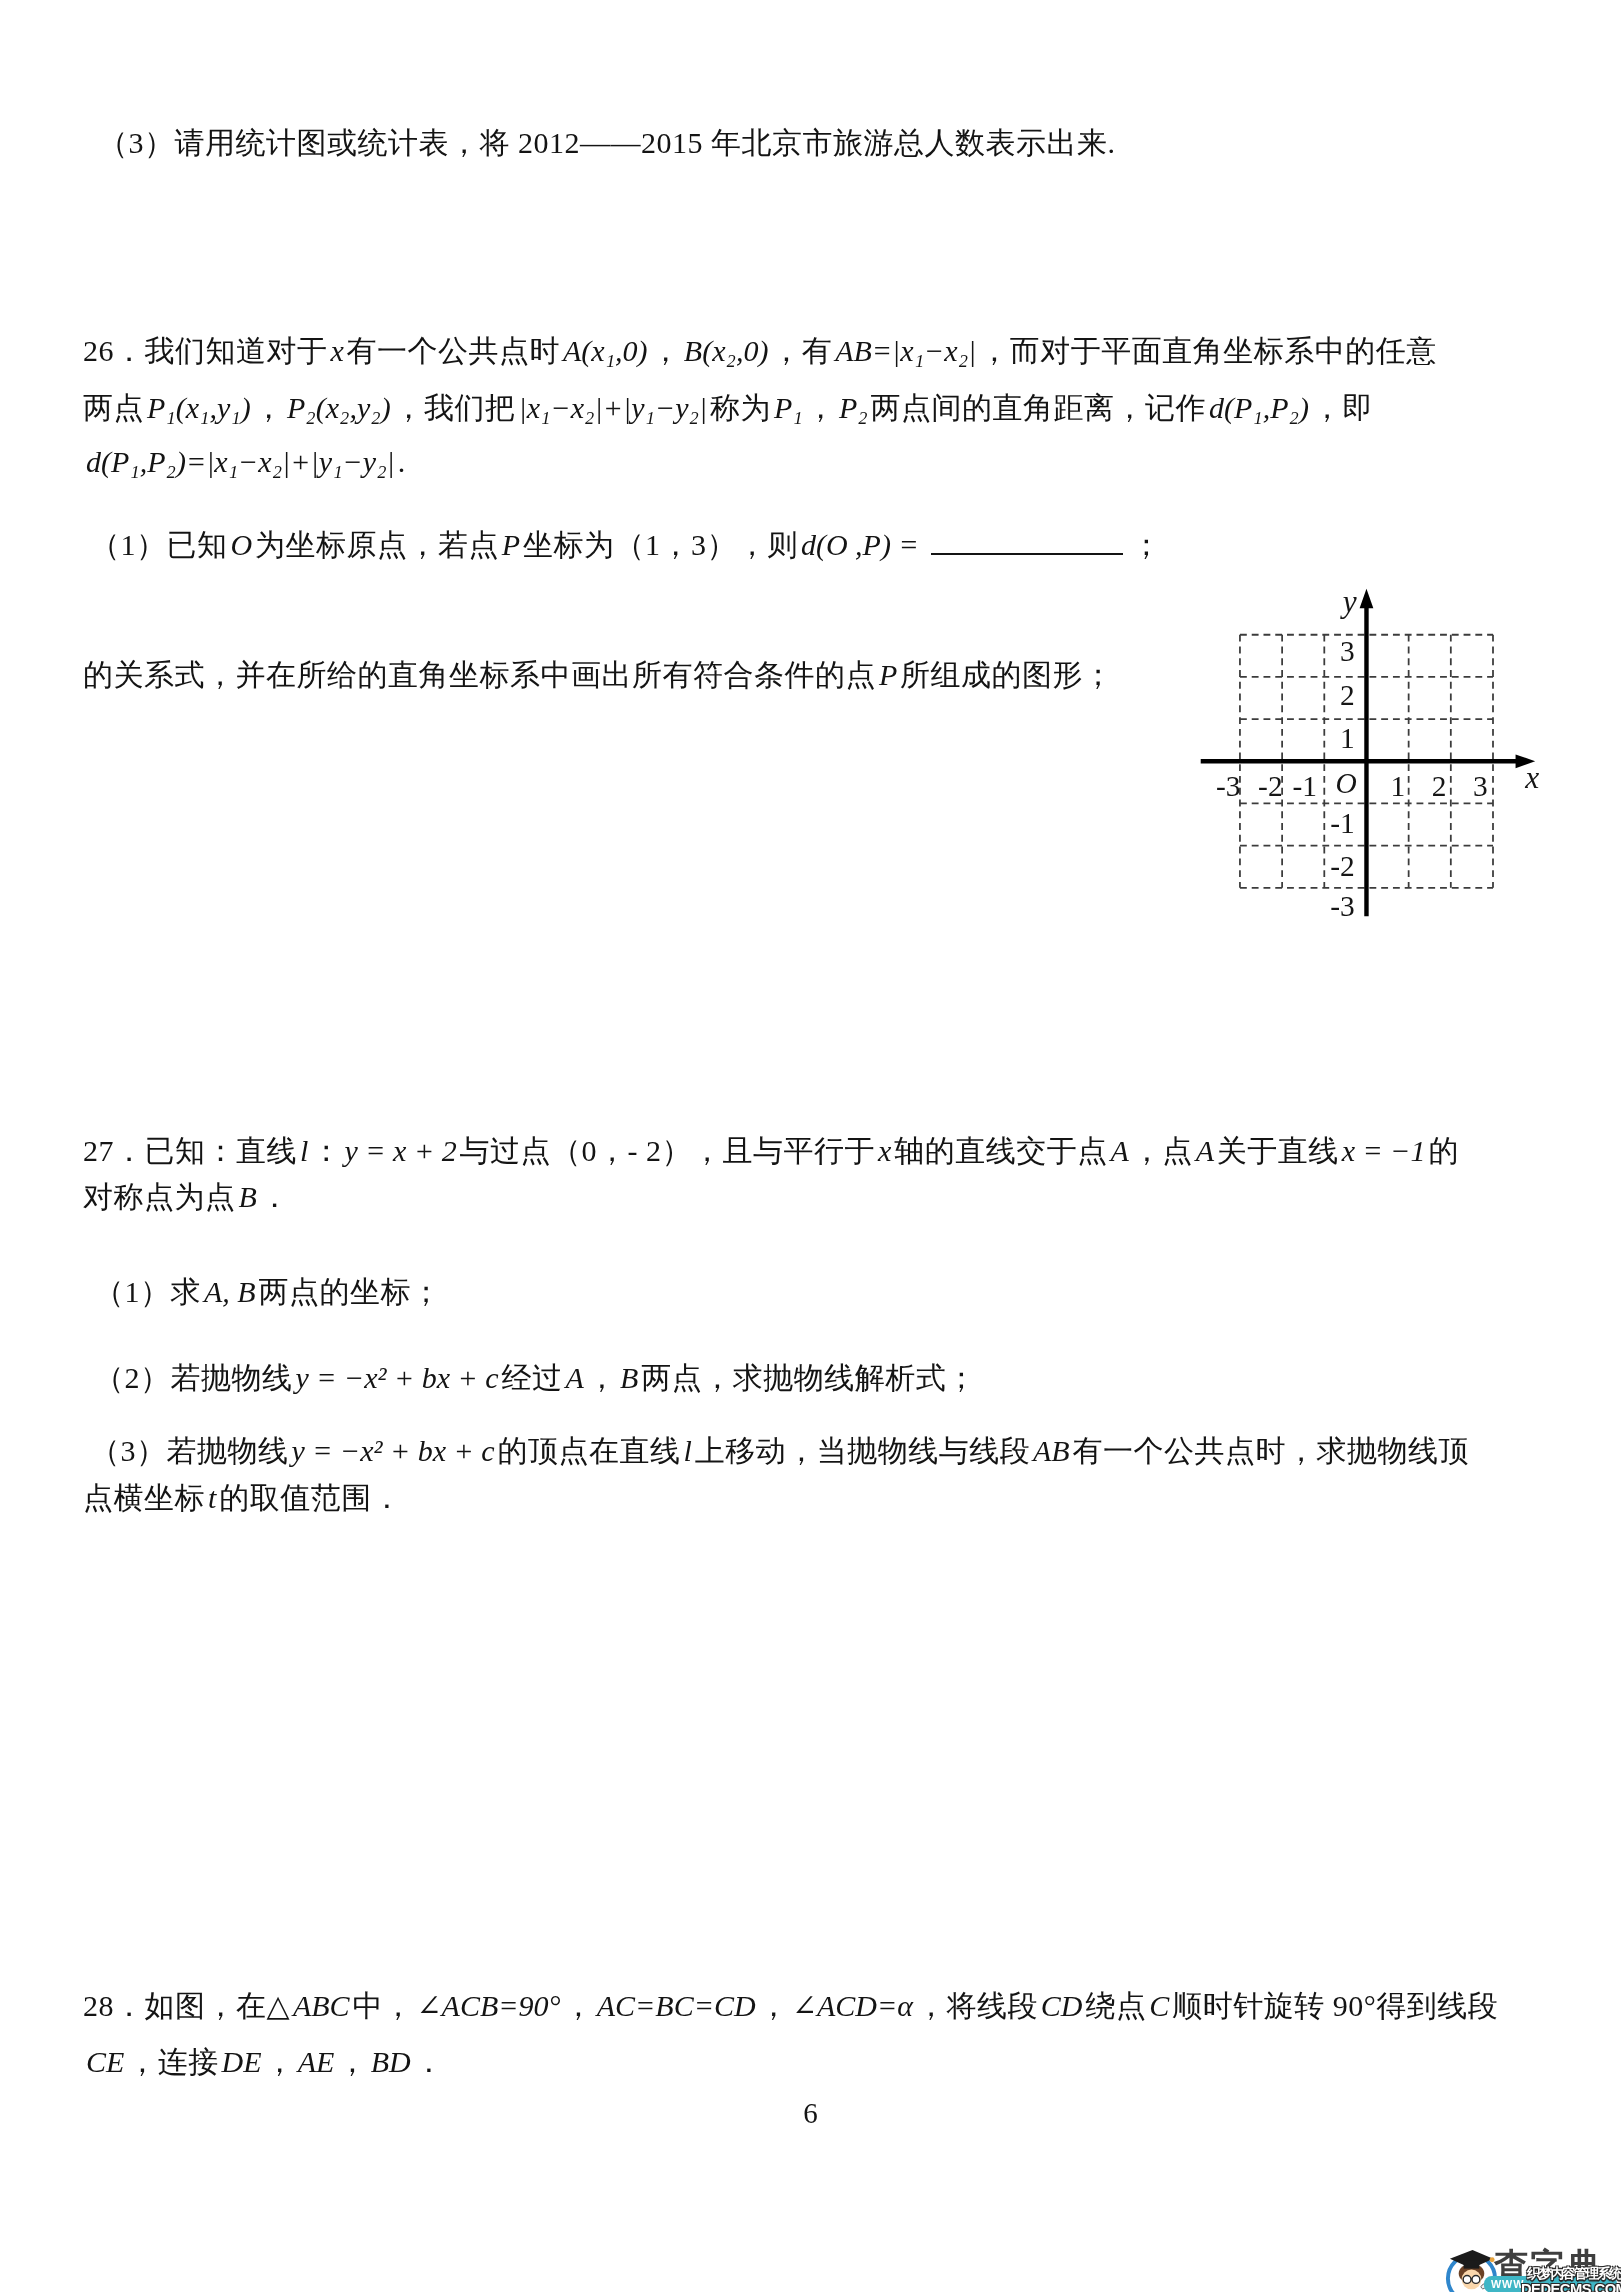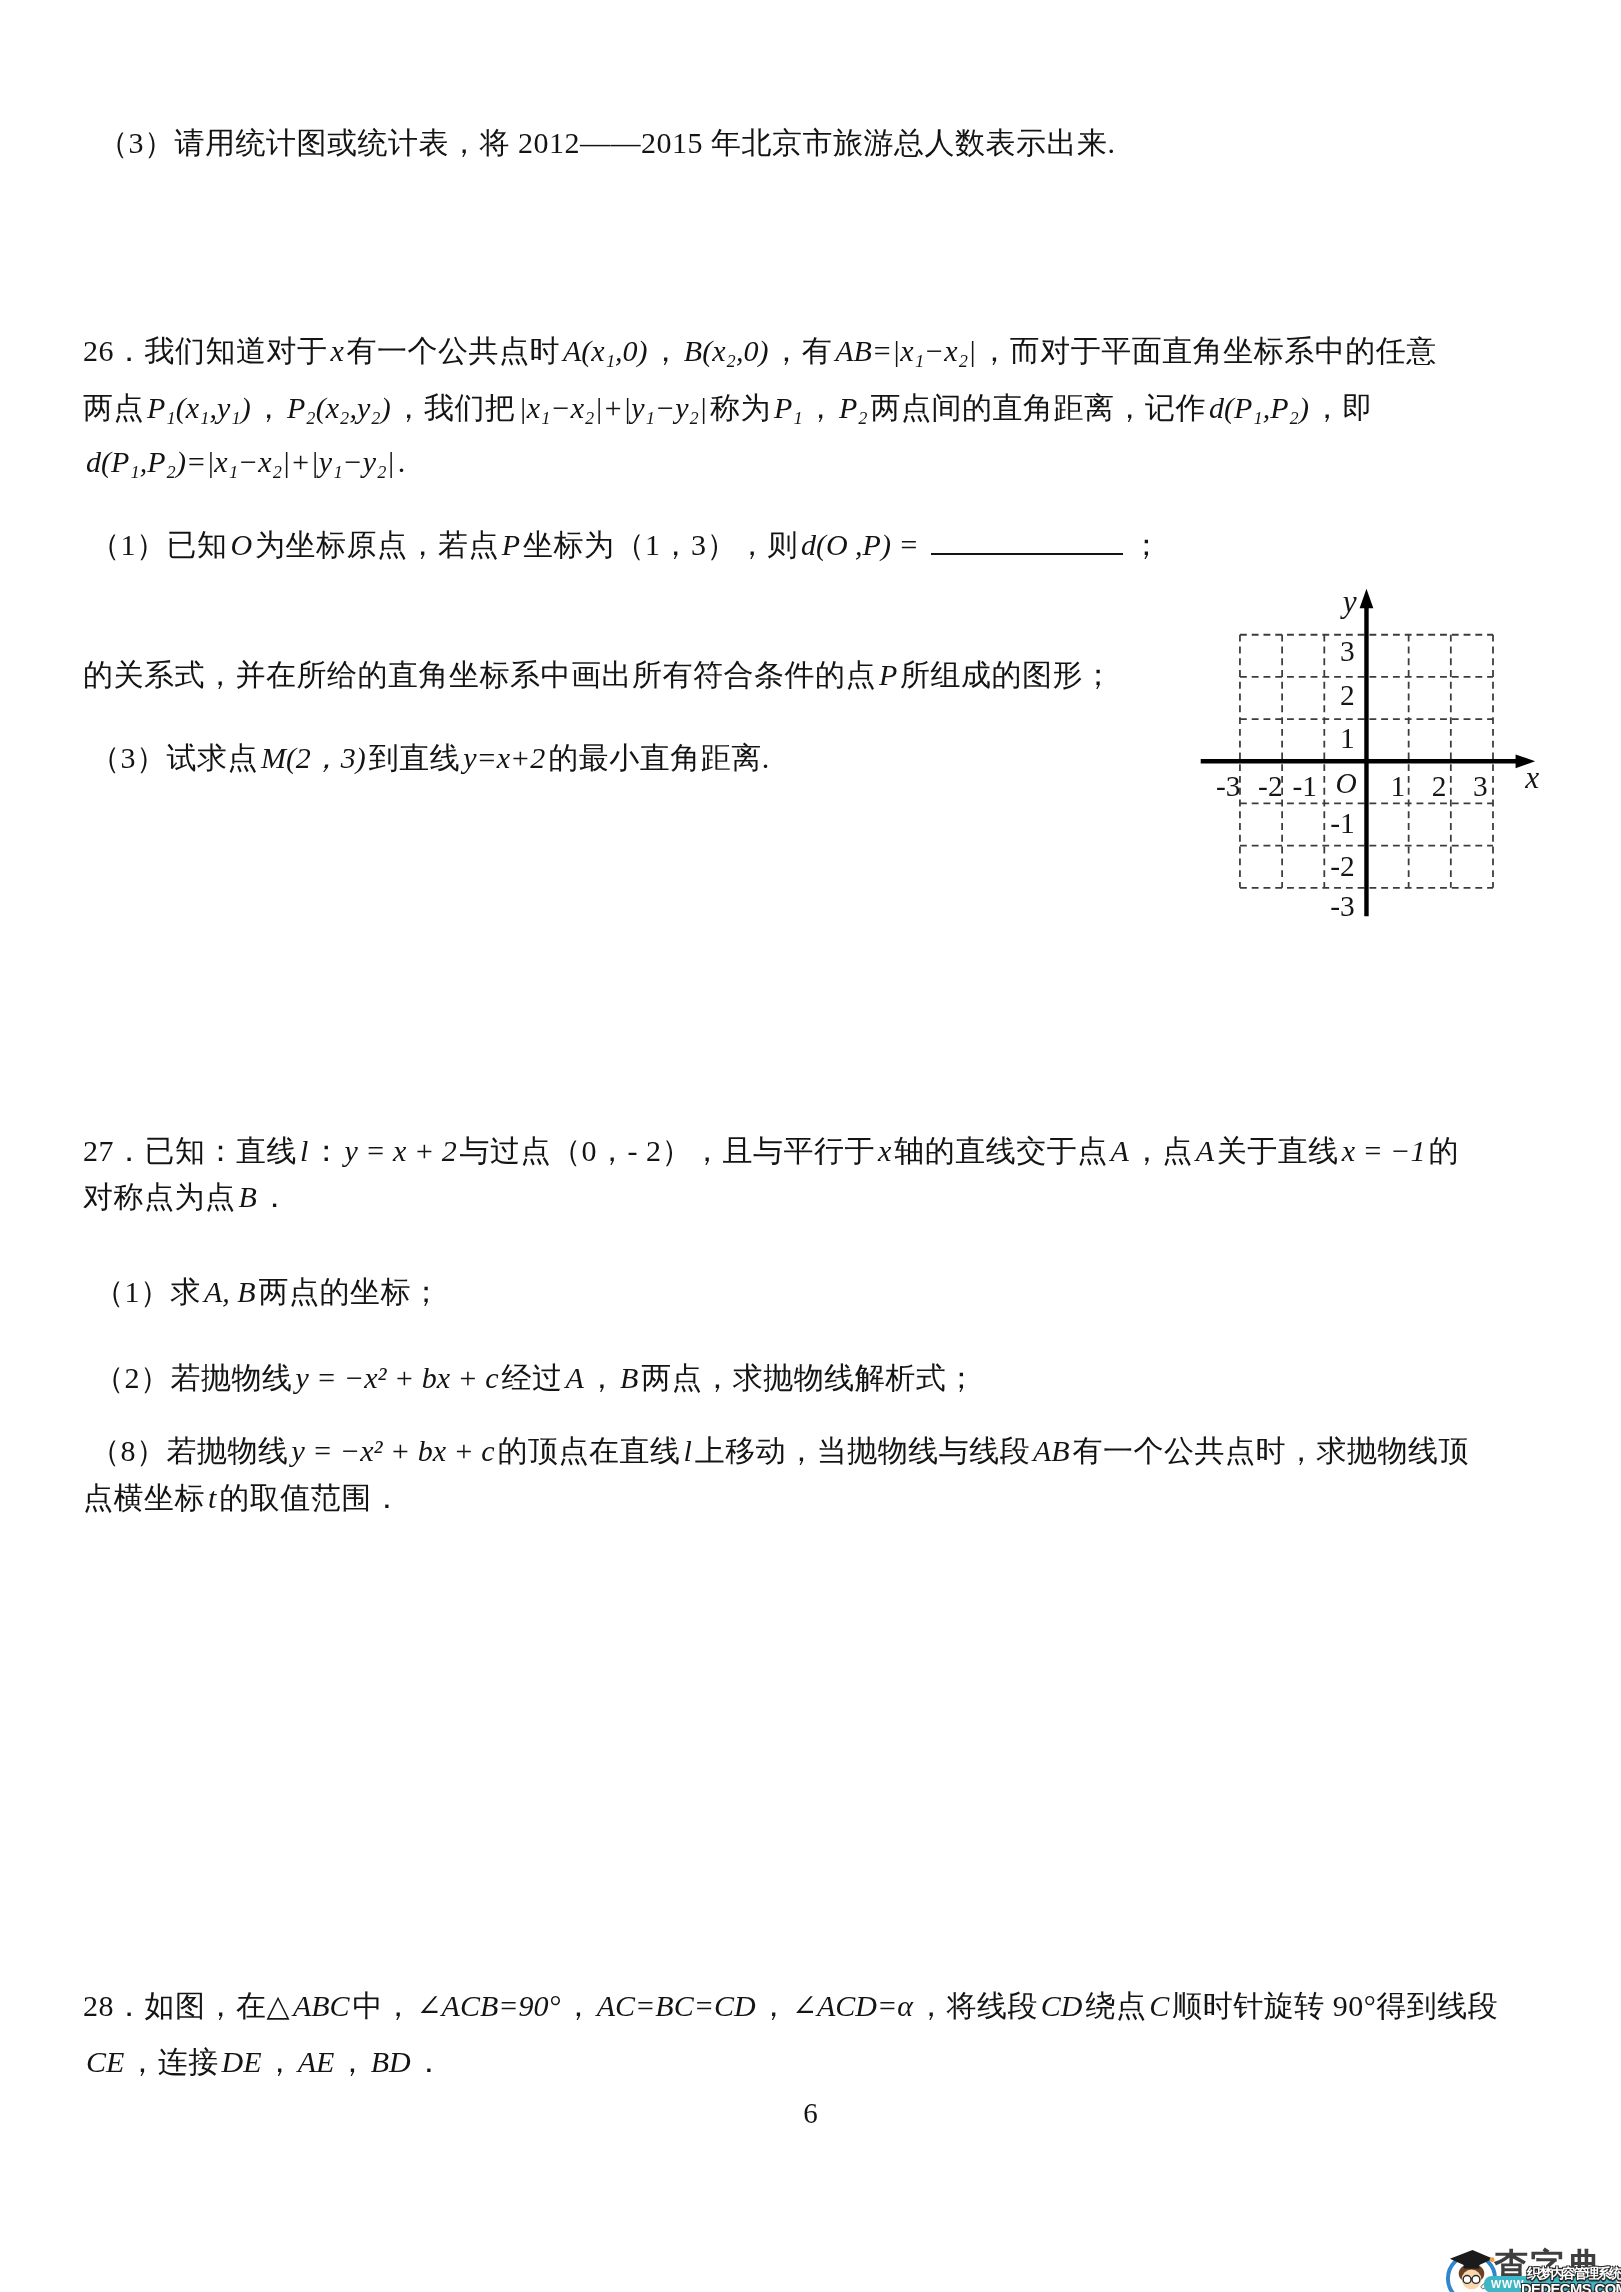--- a/index.html
+++ b/index.html
@@ -92,21 +92,20 @@
 <div class="page">
 
   <div class="line" style="left:98px;top:123px"><span class="seg-t">（3）请用统计图或统计表，将 2012——2015 年北京市旅游总人数表示出来.</span></div>
 
   <div class="line" style="left:83px;top:331px"><span class="seg-t">26．我们知道对于</span><span class="seg-m">x</span><span class="seg-t">有一个公共点时</span><span class="seg-m">A(x₁,0)</span><span class="seg-t">，</span><span class="seg-m">B(x₂,0)</span><span class="seg-t">，有</span><span class="seg-m">AB=|x₁−x₂|</span><span class="seg-t">，而对于平面直角坐标系中的任意</span></div>
   <div class="line" style="left:83px;top:388px"><span class="seg-t">两点</span><span class="seg-m">P₁(x₁,y₁)</span><span class="seg-t">，</span><span class="seg-m">P₂(x₂,y₂)</span><span class="seg-t">，我们把</span><span class="seg-m">|x₁−x₂|+|y₁−y₂|</span><span class="seg-t">称为</span><span class="seg-m">P₁</span><span class="seg-t">，</span><span class="seg-m">P₂</span><span class="seg-t">两点间的直角距离，记作</span><span class="seg-m">d(P₁,P₂)</span><span class="seg-t">，即</span></div>
   <div class="line" style="left:83px;top:442px"><span class="seg-m">d(P₁,P₂)=|x₁−x₂|+|y₁−y₂|</span><span class="seg-t">.</span></div>
 
   <div class="line" style="left:90px;top:523px"><span class="seg-t">（1）已知</span><span class="seg-m">O</span><span class="seg-t">为坐标原点，若点</span><span class="seg-m">P</span><span class="seg-t">坐标为（1，3），则</span><span class="seg-m">d(O ,P) =</span><span class="seg-u"></span><span class="seg-t">；</span></div>
   <div class="line" style="left:83px;top:655px"><span class="seg-t">的关系式，并在所给的直角坐标系中画出所有符合条件的点</span><span class="seg-m">P</span><span class="seg-t">所组成的图形；</span></div>
-  <div class="line" style="left:90px;top:738px"><span class="seg-t">（3）试求点</span><span class="seg-m">M(2，3)</span><span class="seg-t">到直线</span><span class="seg-m">y=x+2</span><span class="seg-t">的最小直角距离.</span></div>
 
   <svg class="figure" viewBox="0 0 365 365">
 
     <g stroke="#3c3c3c" stroke-width="1.8" stroke-dasharray="7 5">
       <line x1="55" y1="65" x2="55" y2="323"></line>
       <line x1="98" y1="65" x2="98" y2="323"></line>
       <line x1="141" y1="65" x2="141" y2="323"></line>
       <line x1="227" y1="65" x2="227" y2="323"></line>
       <line x1="270" y1="65" x2="270" y2="323"></line>
       <line x1="313" y1="65" x2="313" y2="323"></line>
@@ -145,21 +144,21 @@
       <text x="172" y="267">-1</text>
       <text x="172" y="311">-2</text>
       <text x="172" y="352">-3</text>
     </g>
   </svg>
 
   <div class="line" style="left:83px;top:1131px"><span class="seg-t">27．已知：直线</span><span class="seg-m">l</span><span class="seg-t">：</span><span class="seg-m">y = x + 2</span><span class="seg-t">与过点（0，- 2），且与平行于</span><span class="seg-m">x</span><span class="seg-t">轴的直线交于点</span><span class="seg-m">A</span><span class="seg-t">，点</span><span class="seg-m">A</span><span class="seg-t">关于直线</span><span class="seg-m">x = −1</span><span class="seg-t">的</span></div>
   <div class="line" style="left:83px;top:1177px"><span class="seg-t">对称点为点</span><span class="seg-m">B</span><span class="seg-t">．</span></div>
   <div class="line" style="left:94px;top:1272px"><span class="seg-t">（1）求</span><span class="seg-m">A, B</span><span class="seg-t">两点的坐标；</span></div>
   <div class="line" style="left:94px;top:1358px"><span class="seg-t">（2）若抛物线</span><span class="seg-m">y = −x² + bx + c</span><span class="seg-t">经过</span><span class="seg-m">A</span><span class="seg-t">，</span><span class="seg-m">B</span><span class="seg-t">两点，求抛物线解析式；</span></div>
-  <div class="line" style="left:90px;top:1431px"><span class="seg-t">（8）若抛物线</span><span class="seg-m">y = −x² + bx + c</span><span class="seg-t">的顶点在直线</span><span class="seg-m">l</span><span class="seg-t">上移动，当抛物线与线段</span><span class="seg-m">AB</span><span class="seg-t">有一个公共点时，求抛物线顶</span></div>
+  <div class="line" style="left:90px;top:1431px"><span class="seg-t">（3）若抛物线</span><span class="seg-m">y = −x² + bx + c</span><span class="seg-t">的顶点在直线</span><span class="seg-m">l</span><span class="seg-t">上移动，当抛物线与线段</span><span class="seg-m">AB</span><span class="seg-t">有一个公共点时，求抛物线顶</span></div>
   <div class="line" style="left:83px;top:1478px"><span class="seg-t">点横坐标</span><span class="seg-m">t</span><span class="seg-t">的取值范围．</span></div>
 
   <div class="line" style="left:83px;top:1986px"><span class="seg-t">28．如图，在△</span><span class="seg-m">ABC</span><span class="seg-t">中，</span><span class="seg-m">∠ACB=90°</span><span class="seg-t">，</span><span class="seg-m">AC=BC=CD</span><span class="seg-t">，</span><span class="seg-m">∠ACD=α</span><span class="seg-t">，将线段</span><span class="seg-m">CD</span><span class="seg-t">绕点</span><span class="seg-m">C</span><span class="seg-t">顺时针旋转 90°得到线段</span></div>
   <div class="line" style="left:83px;top:2042px"><span class="seg-m">CE</span><span class="seg-t">，连接</span><span class="seg-m">DE</span><span class="seg-t">，</span><span class="seg-m">AE</span><span class="seg-t">，</span><span class="seg-m">BD</span><span class="seg-t">．</span></div>
 
   <div class="pagenum">6</div>
 
   <div class="wm">
     <svg class="wm-mascot" width="57" height="59" viewBox="0 0 58 60">
       <circle cx="29" cy="33" r="24" fill="#ffffff" stroke="#2f86cc" stroke-width="4"></circle>

